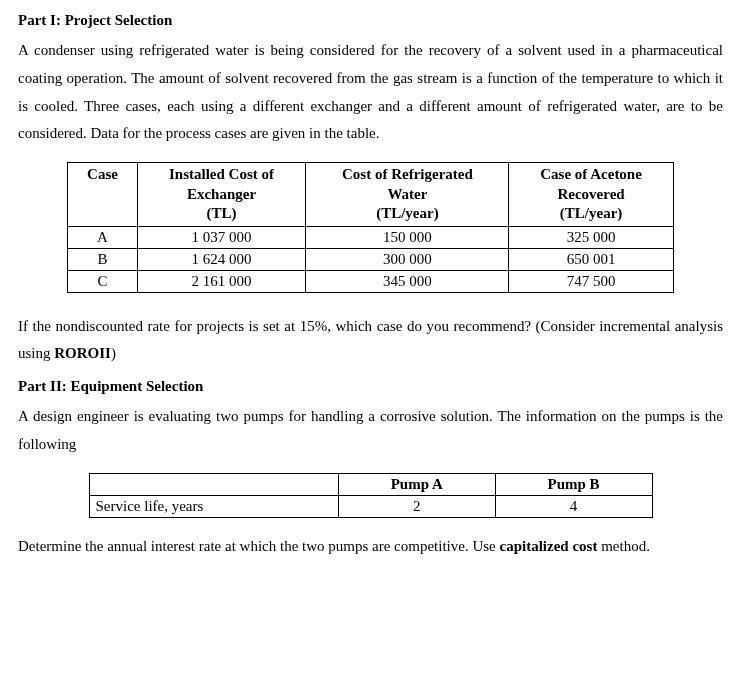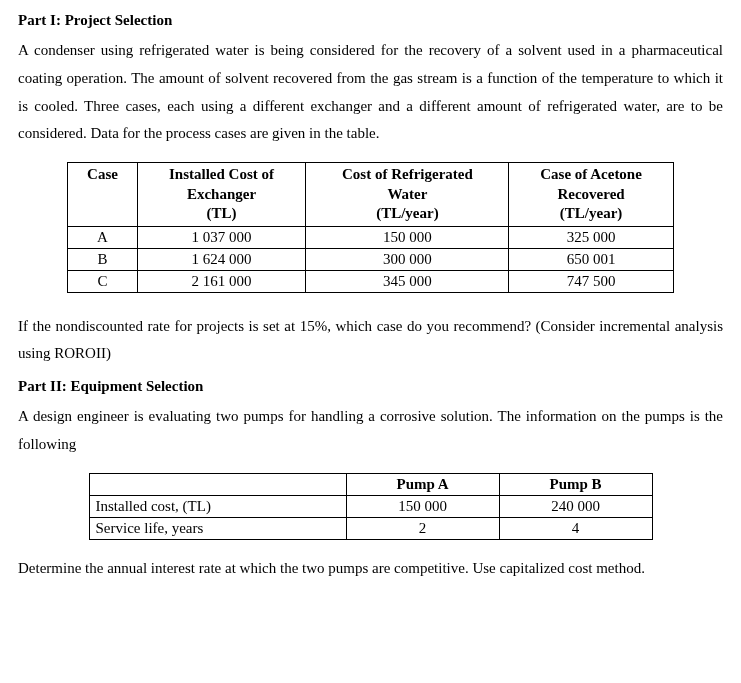--- a/index.html
+++ b/index.html
@@ -57,21 +57,21 @@
     .table2 td:first-child {
       text-align: left;
       padding-left: 6px;
     }
     .followup {
       text-align: justify;
       line-height: 1.85;
       margin-bottom: 10px;
     }
     .bold {
-      font-weight: normal;
+      font-weight: bold;
     }
   </style>
 </head>
 <body>
 
 <div class="heading">Part I: Project Selection</div>
 
 <div class="paragraph">A condenser using refrigerated water is being considered for the recovery of a solvent used in a pharmaceutical coating operation. The amount of solvent recovered from the gas stream is a function of the temperature to which it is cooled. Three cases, each using a different exchanger and a different amount of refrigerated water, are to be considered. Data for the process cases are given in the table.</div>
 
 <table class="table1">
@@ -124,25 +124,20 @@
 <div class="paragraph">A design engineer is evaluating two pumps for handling a corrosive solution. The information on the pumps is the following</div>
 
 <table class="table2">
   <tbody>
       <tr>
     <th></th>
     <th>Pump A</th>
     <th>Pump B</th>
   </tr>
   <tr>
-    <td>Installed cost, (TL)</td>
-    <td>150 000</td>
-    <td>240 000</td>
-  </tr>
-  <tr>
     <td>Service life, years</td>
     <td>2</td>
     <td>4</td>
   </tr>
 </tbody>
   </table>
 
 <div class="followup">
   <span>Determine the annual interest rate at which the two pumps are competitive. Use </span><span class="bold">capitalized cost</span><span> method.</span>
 </div>

